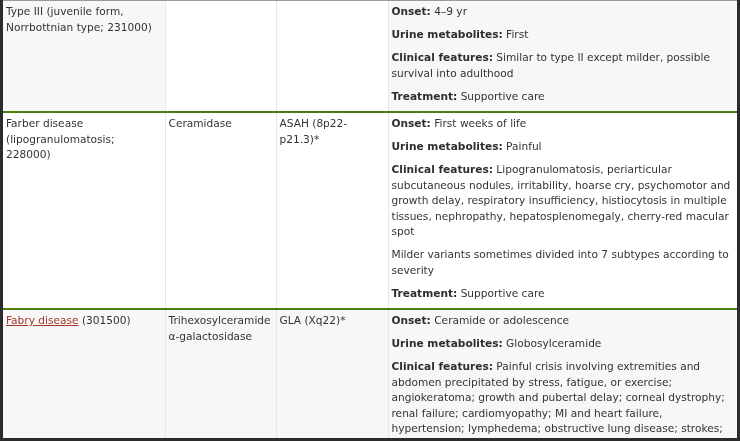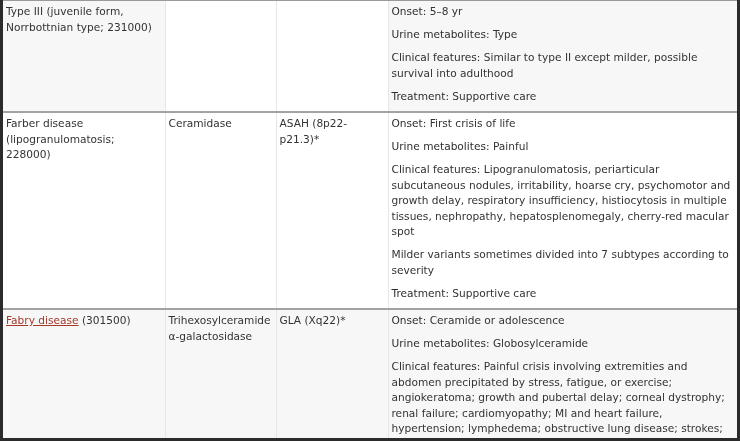--- a/index.html
+++ b/index.html
@@ -34,29 +34,29 @@
     table.disorders col.c2 { width: 111px; }
     table.disorders col.c3 { width: 112px; }
     table.disorders col.c4 { width: 349px; }
     table.disorders td {
       vertical-align: top;
       padding: 3px 4px 0 3px;
       border-left: 1px solid #e6e6e6;
       line-height: 15.5px;
     }
     table.disorders td:first-child { border-left: none; }
-    table.disorders tr.row { border-top: 2px solid #a3a3a3; }
+    table.disorders tr.row { border-top: 2px solid #4d7c0f; }
     table.disorders tr.row.first { border-top: none; }
     tr.shaded td { background: #f7f7f7; }
     tr.mixed td.gray { background: #f7f7f7; }
     tr.mixed td.white { background: #ffffff; }
     td.details { padding-left: 4px; padding-right: 4px; }
     .para { margin: 0 0 7.5px 0; }
     .para:last-child { margin-bottom: 7px; }
-    .label { font-weight: normal; color: #2e2e2e; }
+    .label { font-weight: bold; color: #2e2e2e; }
     a.disease-link {
       color: #a33a2a;
     }
     .row-first td { padding-top: 1px; }
   </style>
 </head>
 <body>
 
 <div class="frame">
   <table class="disorders">
@@ -74,25 +74,25 @@
         </td>
         <td class="white">
           <span></span>
         </td>
         <td class="white">
           <span></span>
         </td>
         <td class="gray details">
           <div class="para">
             <span class="label">Onset:</span>
-            <span>5–8 yr</span>
+            <span>4–9 yr</span>
           </div>
           <div class="para">
             <span class="label">Urine metabolites:</span>
-            <span>Type</span>
+            <span>First</span>
           </div>
           <div class="para">
             <span class="label">Clinical features:</span>
             <span>Similar to type II except milder, possible survival into adulthood</span>
           </div>
           <div class="para">
             <span class="label">Treatment:</span>
             <span>Supportive care</span>
           </div>
         </td>
@@ -104,21 +104,21 @@
         </td>
         <td>
           <span>Ceramidase</span>
         </td>
         <td>
           <span>ASAH (8p22-p21.3)*</span>
         </td>
         <td class="details">
           <div class="para">
             <span class="label">Onset:</span>
-            <span>First crisis of life</span>
+            <span>First weeks of life</span>
           </div>
           <div class="para">
             <span class="label">Urine metabolites:</span>
             <span>Painful</span>
           </div>
           <div class="para">
             <span class="label">Clinical features:</span>
             <span>Lipogranulomatosis, periarticular subcutaneous nodules, irritability, hoarse cry, psychomotor and growth delay, respiratory insufficiency, histiocytosis in multiple tissues, nephropathy, hepatosplenomegaly, cherry-red macular spot</span>
           </div>
           <div class="para">

